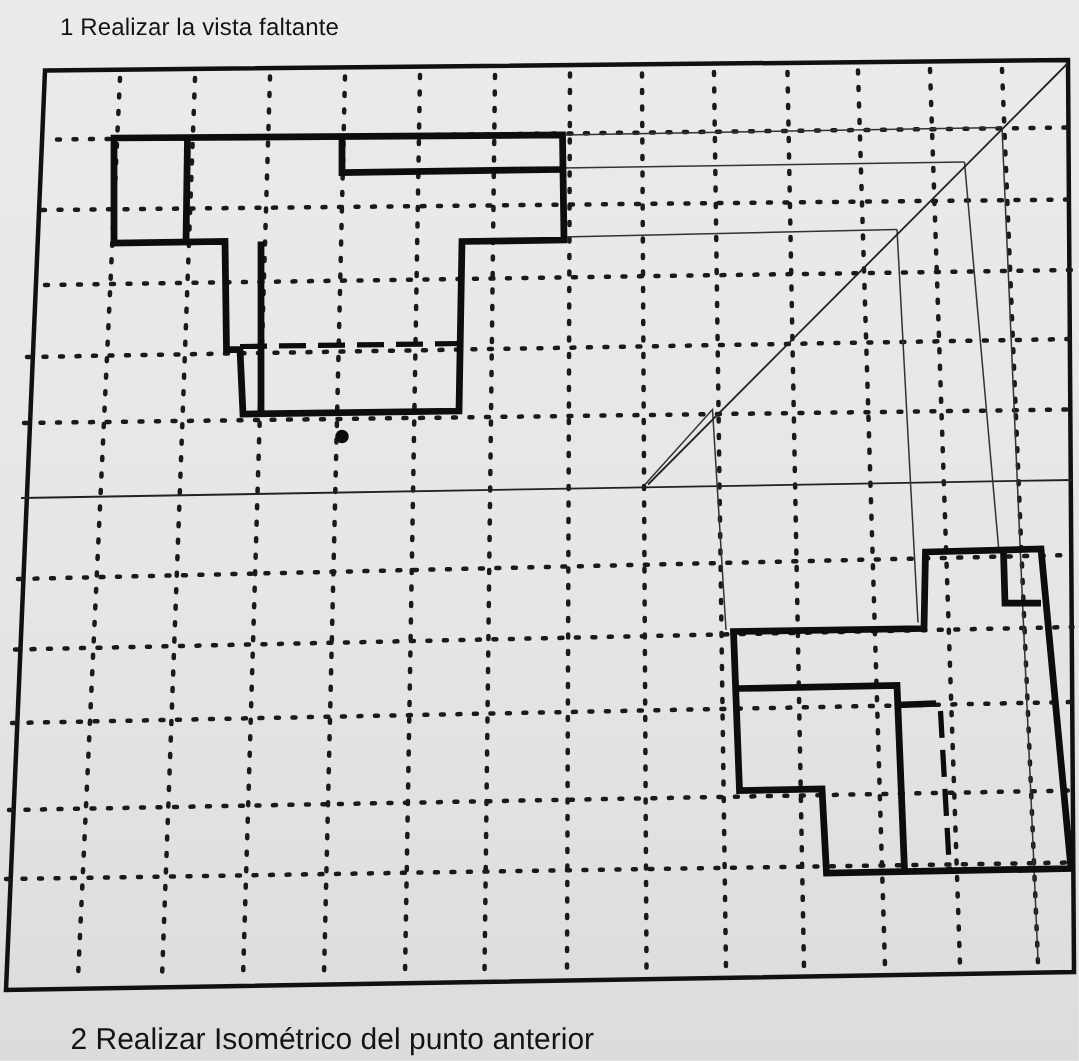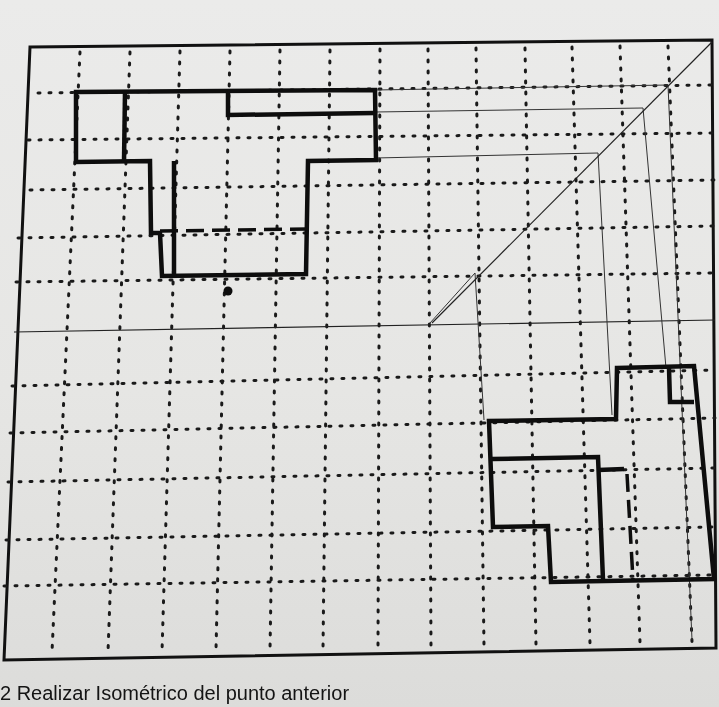--- a/index.html
+++ b/index.html
@@ -12,28 +12,29 @@
   .sheet {
     position:absolute; left:0; top:0; width:719px; height:707px;
     background:linear-gradient(180deg,#ebebea 0%,#e6e6e4 55%,#dcdcda 100%);
   }
   .title1 {
     position:absolute; left:40px; top:10px;
     font-size:16px; color:#141414; letter-spacing:0.1px;
   }
   .title2 {
     position:absolute; left:0px; top:682px;
-    font-size:20px; color:#141414;
+    font-size:20px; color:#141414;padding-left:47px;
   }
   svg.drawing { position:absolute; left:0; top:0; }
 </style>
 </head>
 <body>
 
 <div class="sheet">
+  <div class="title1">1 Realizar la vista faltante</div>
 
   <svg class="drawing" width="719" height="707" viewBox="0 0 719 707">
 
     <path d="M30,47 L712,40 L716,648 L4,660 Z" fill="none" stroke="#111" stroke-width="3"></path>
 
     <g stroke="#1a1a1a" stroke-width="3" stroke-dasharray="2 9" stroke-linecap="round">
       <line x1="80" y1="52" x2="52" y2="652"></line>
       <line x1="130" y1="52" x2="108" y2="652"></line>
       <line x1="180" y1="51" x2="162" y2="652"></line>
       <line x1="230" y1="51" x2="216" y2="650"></line>

